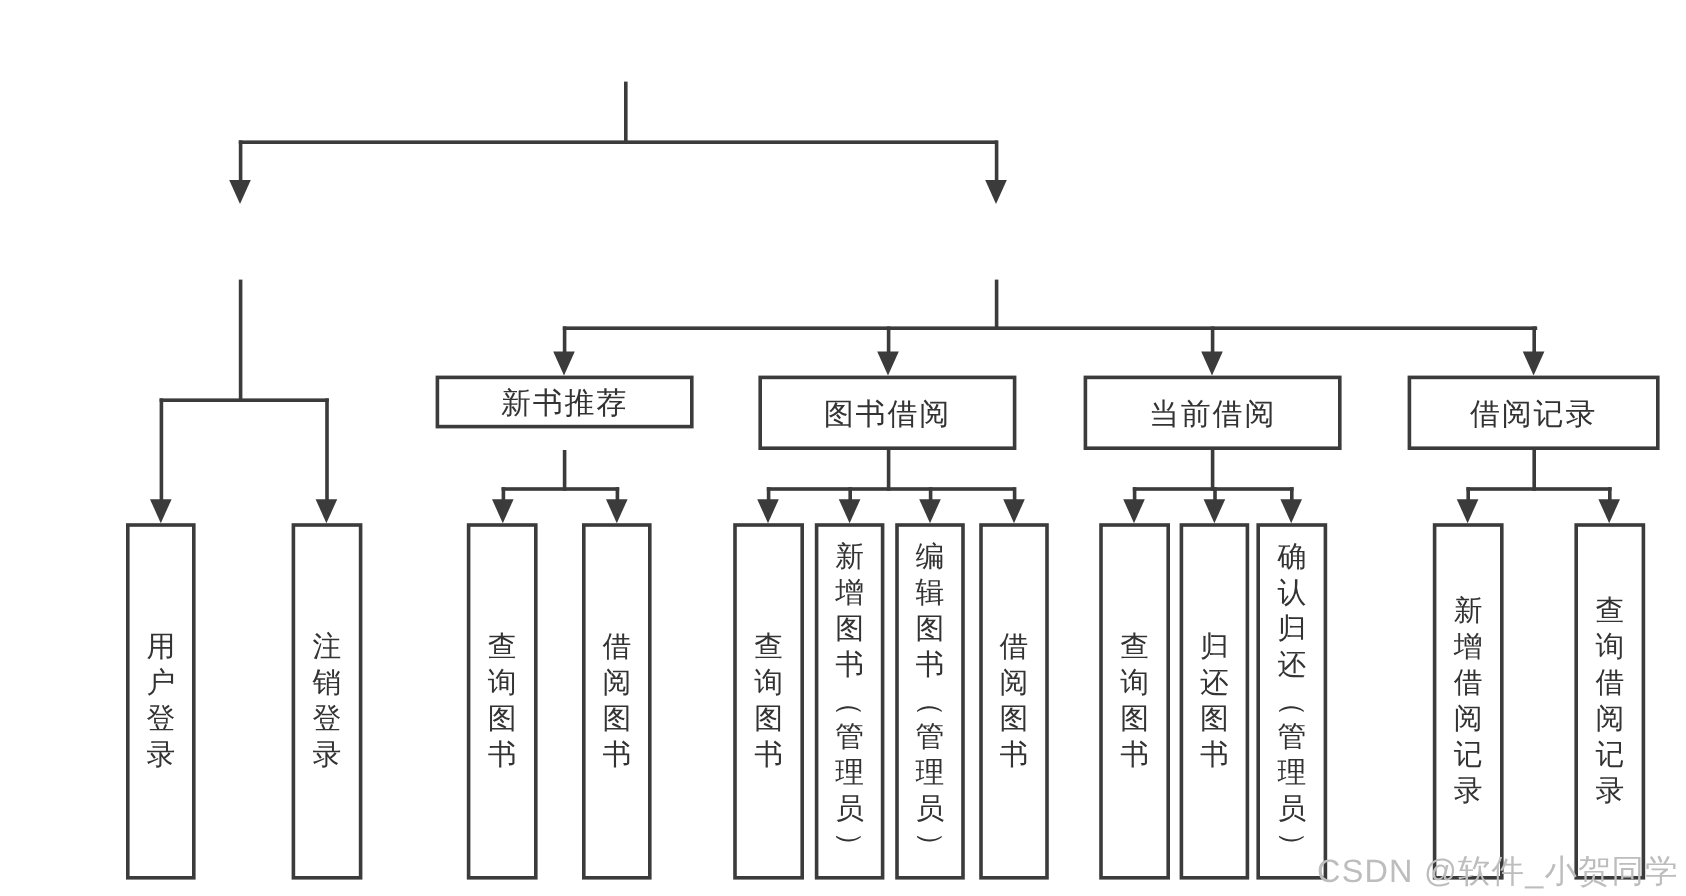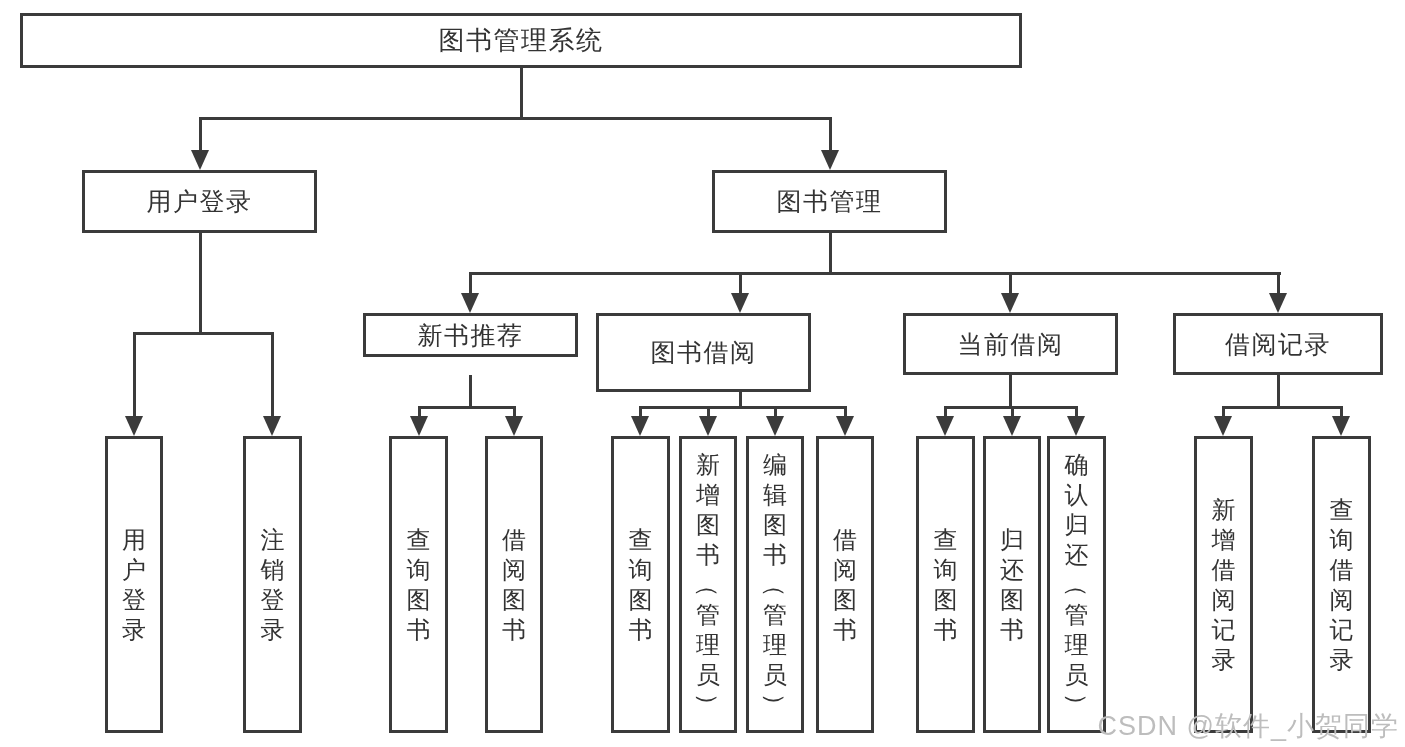--- a/index.html
+++ b/index.html
@@ -99,35 +99,26 @@
   <div class="arrowhead" style="left:631px;top:416px"></div>
   <div class="arrowhead" style="left:699px;top:416px"></div>
   <div class="arrowhead" style="left:766px;top:416px"></div>
   <div class="arrowhead" style="left:836px;top:416px"></div>
   <div class="arrowhead" style="left:936px;top:416px"></div>
   <div class="arrowhead" style="left:1003px;top:416px"></div>
   <div class="arrowhead" style="left:1067px;top:416px"></div>
   <div class="arrowhead" style="left:1214px;top:416px"></div>
   <div class="arrowhead" style="left:1332px;top:416px"></div>
 
-  <div class="node title-node" style="left:20px;top:13px;width:1002px;height:55px">
-    <span class="hlabel">图书管理系统</span>
-  </div>
-
-  <div class="node" style="left:82px;top:170px;width:235px;height:63px">
-    <span class="hlabel">用户登录</span>
-  </div>
-  <div class="node" style="left:712px;top:170px;width:235px;height:63px">
-    <span class="hlabel">图书管理</span>
-  </div>
+
 
   <div class="node" style="left:363px;top:313px;width:215px;height:44px">
     <span class="hlabel">新书推荐</span>
   </div>
-  <div class="node" style="left:596px;top:313px;width:215px;height:79px">
+  <div class="node" style="left:632px;top:313px;width:215px;height:62px">
     <span class="hlabel">图书借阅</span>
   </div>
   <div class="node" style="left:1173px;top:313px;width:210px;height:62px">
     <span class="hlabel">借阅记录</span>
   </div>
   <div class="node" style="left:903px;top:313px;width:215px;height:62px">
     <span class="hlabel">当前借阅</span>
   </div>
 
   <div class="node" style="left:105px;top:436px;width:58px;height:297px">

